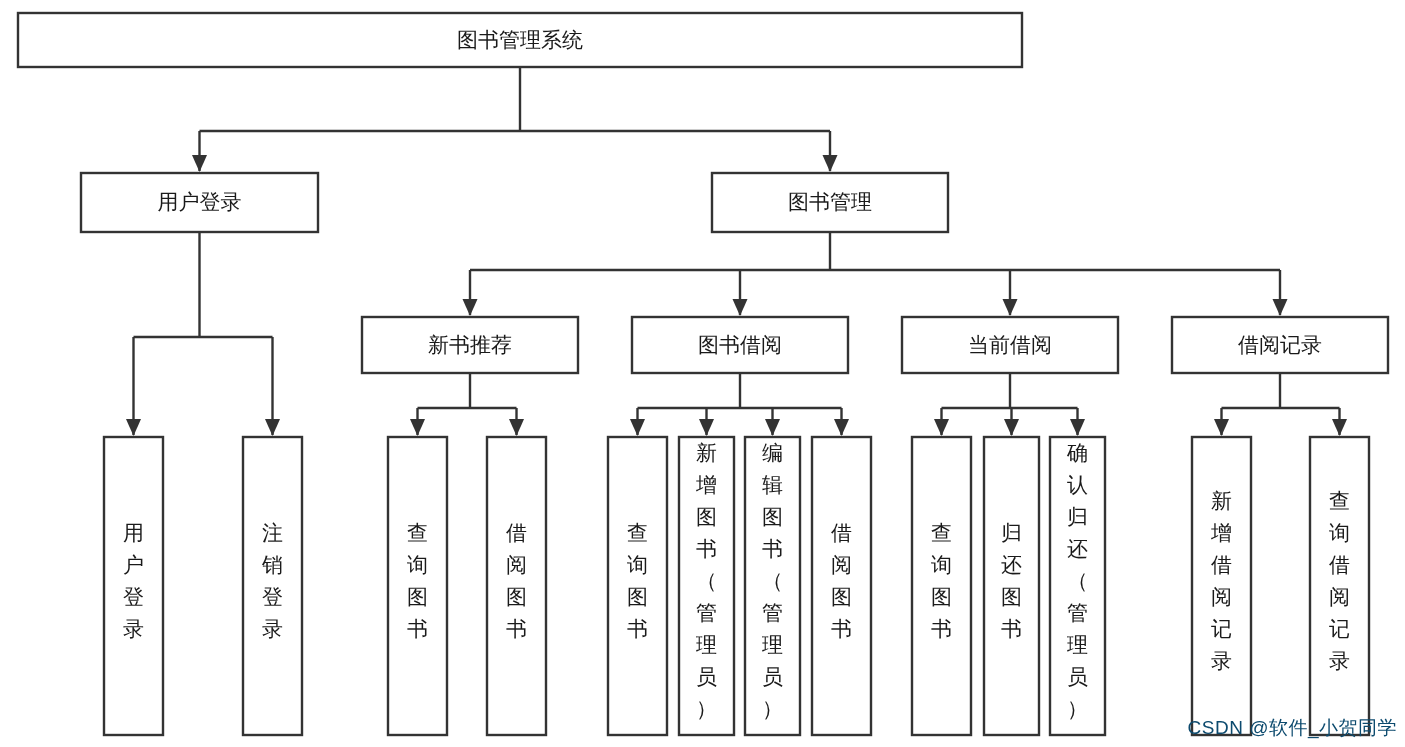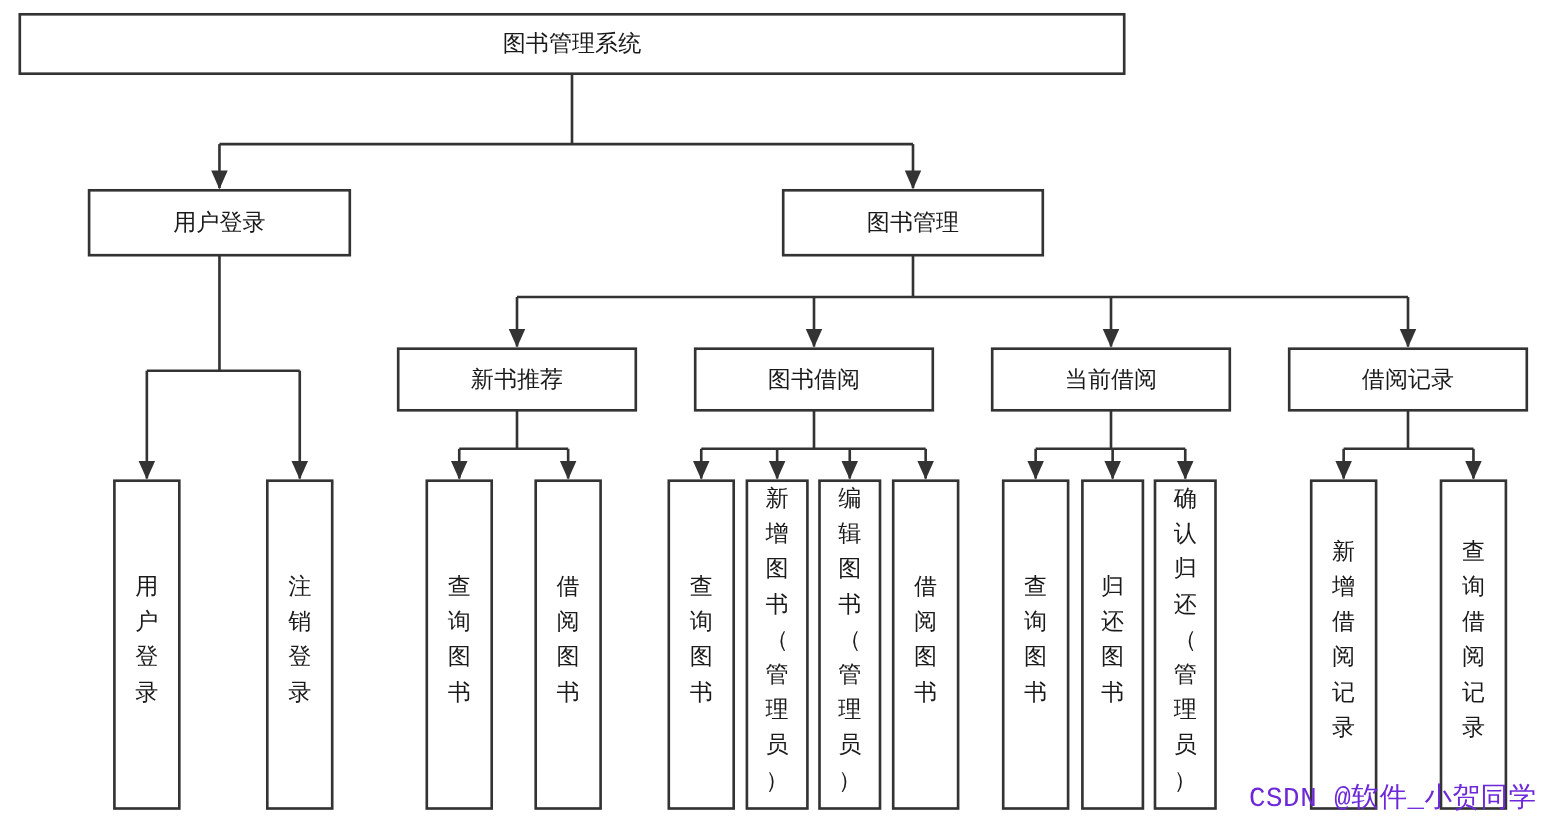--- a/index.html
+++ b/index.html
@@ -45,23 +45,23 @@
   .node-label-vertical {
     font-family: "Liberation Sans", "DejaVu Sans", sans-serif;
     fill: #1a1a1a;
     font-size: 21px;
     text-anchor: middle;
   }
   .watermark {
     position: absolute;
     right: 8px;
     bottom: 6px;
-    font-family: Liberation Mono, monospace;
-    font-size: 25px;
-    color: #6d28d9;
+    font-family: Liberation Sans, sans-serif;
+    font-size: 19px;
+    color: #0c4a6e;
     white-space: nowrap;
     letter-spacing: 0.5px;
     pointer-events: none;
   }
 </style>
 </head>
 <body>
 
 <svg id="canvas" viewBox="0 0 1405 747" xmlns="http://www.w3.org/2000/svg">
   <g id="links">

